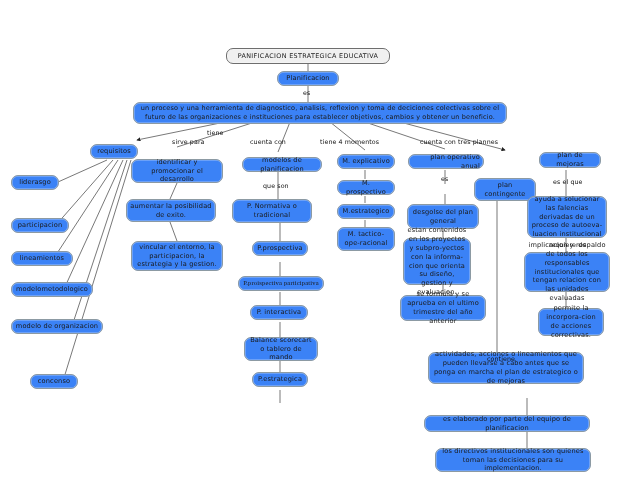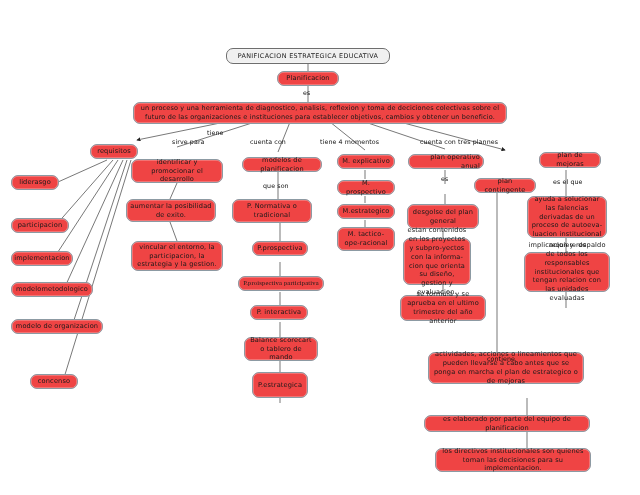--- a/index.html
+++ b/index.html
@@ -21,21 +21,21 @@
     position: absolute;
     left: 0;
     top: 0;
     width: 640px;
     height: 495px;
     pointer-events: none;
   }
   .node {
     position: absolute;
     box-sizing: border-box;
-    background: #ef4444;
+    background: #3b82f6;
     border: 1px solid #8c9aa3;
     border-radius: 7px;
     color: #1a1a1a;
     font-size: 6.6px;
     line-height: 1.34;
     text-align: center;
     display: flex;
     align-items: center;
     justify-content: center;
     padding: 1px 3px;
@@ -136,56 +136,57 @@
   <div class="edge-label" style="left:207px; top:129px;">tiene</div>
   <div class="edge-label" style="left:172px; top:138px;">sirve para</div>
   <div class="edge-label" style="left:250px; top:138px;">cuenta con</div>
   <div class="edge-label" style="left:320px; top:138px;">tiene 4 momentos</div>
   <div class="edge-label" style="left:420px; top:138px;">cuenta con tres plannes</div>
 
   <div class="node" style="left:90px; top:144px; width:48px; height:15px;">requisitos</div>
 
   <div class="node" style="left:11px; top:175px; width:48px; height:15px;">liderasgo</div>
   <div class="node" style="left:11px; top:218px; width:58px; height:15px;">participacion</div>
-  <div class="node" style="left:11px; top:251px; width:62px; height:15px;">implementacion</div>
+  <div class="node" style="left:11px; top:251px; width:62px; height:15px;">lineamientos</div>
   <div class="node" style="left:11px; top:282px; width:82px; height:15px;">modelometodologico</div>
   <div class="node" style="left:11px; top:319px; width:92px; height:15px;">modelo de organizacion</div>
   <div class="node" style="left:30px; top:374px; width:48px; height:15px;">concenso</div>
 
   <div class="node" style="left:131px; top:159px; width:92px; height:24px;">identificar y promocionar el  desarrollo</div>
   <div class="node" style="left:126px; top:199px; width:90px; height:23px;">aumentar la posibilidad de exito.</div>
   <div class="node" style="left:131px; top:241px; width:92px; height:30px;">vincular el entorno, la participacion, la estrategia y la gestion.</div>
 
   <div class="node" style="left:242px; top:157px; width:80px; height:15px;">modelos de planificacion</div>
   <div class="edge-label" style="left:263px; top:182px;">que son</div>
 
   <div class="node" style="left:232px; top:199px; width:80px; height:24px;">P. Normativa o tradicional</div>
   <div class="node" style="left:252px; top:241px; width:56px; height:15px;">P.prospectiva</div>
   <div class="node" style="left:238px; top:276px; width:86px; height:15px;font-family:Liberation Serif, serif;">P.proispectiva participativa</div>
   <div class="node" style="left:250px; top:305px; width:58px; height:15px;">P. interactiva</div>
   <div class="node" style="left:244px; top:337px; width:74px; height:24px;">Balance scorecart o tablero de mando</div>
-  <div class="node" style="left:252px; top:372px; width:56px; height:26px;">P.estrategica</div>
+  <div class="node" style="left:252px; top:372px; width:56px; height:15px;">P.estrategica</div>
 
   <div class="node" style="left:337px; top:154px; width:58px; height:15px;">M. explicativo</div>
   <div class="node" style="left:337px; top:180px; width:58px; height:15px;">M. prospectivo</div>
   <div class="node" style="left:337px; top:204px; width:58px; height:15px;">M.estrategico</div>
   <div class="node" style="left:337px; top:227px; width:58px; height:24px;">M. tactico-ope-racional</div>
 
   <div class="node" style="left:408px; top:154px; width:76px; height:15px;text-align:right;">plan operativo anual</div>
   <div class="edge-label" style="left:441px; top:175px;">es</div>
   <div class="node" style="left:407px; top:204px; width:72px; height:25px;">desgolse del plan general</div>
   <div class="node" style="left:403px; top:238px; width:68px; height:47px;">estan contenidos en los proyectos y subpro-yectos con la informa-cion que orienta  su diseño, gestion y evaluacion.</div>
   <div class="node" style="left:400px; top:295px; width:86px; height:26px;">se formula y se aprueba en el ultimo trimestre del año anterior</div>
 
-  <div class="node" style="left:474px; top:178px; width:62px; height:15px;">plan contingente</div>
+  <div class="node" style="left:474px; top:178px; width:62px; height:23px;">plan contingente</div>
   <div class="edge-label" style="left:487px; top:355px;">contiene</div>
 
   <div class="node" style="left:539px; top:152px; width:62px; height:16px;">plan de mejoras</div>
   <div class="edge-label" style="left:553px; top:178px;">es el que</div>
   <div class="node" style="left:527px; top:196px; width:80px; height:42px;">ayuda a solucionar las falencias derivadas de un proceso de autoeva-luacion institucional</div>
   <div class="edge-label" style="left:549px; top:241px;">requiere de</div>
   <div class="node" style="left:524px; top:252px; width:86px; height:40px;">implicacion y respaldo de todos los responsables institucionales que tengan relacion con las unidades evaluadas</div>
+  <div class="node" style="left:538px; top:308px; width:66px; height:28px;">permite la incorpora-cion de acciones correctivas.</div>
 
   <div class="node" style="left:428px; top:352px; width:156px; height:32px;">actividades, acciones o lineamientos que pueden llevarse a cabo antes que se ponga en marcha el plan de estrategico o de mejoras</div>
   <div class="node" style="left:424px; top:415px; width:166px; height:17px;">es elaborado por parte del equipo de planificacion</div>
   <div class="node" style="left:435px; top:448px; width:156px; height:24px;">los directivos institucionales son quienes toman las decisiones para su implementacion.</div>
 
 </div>
 
 </body></html>

